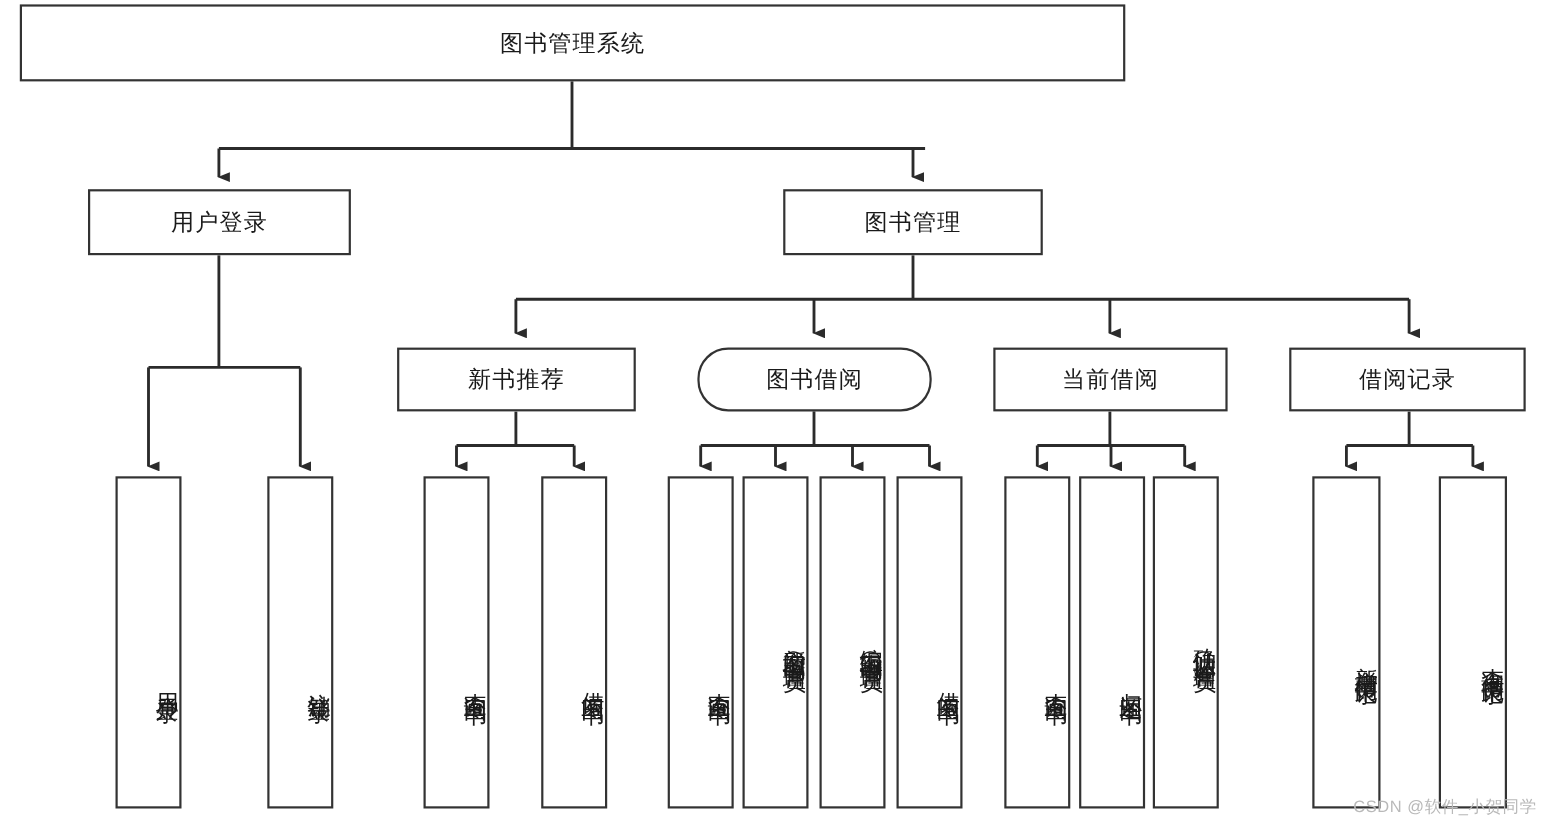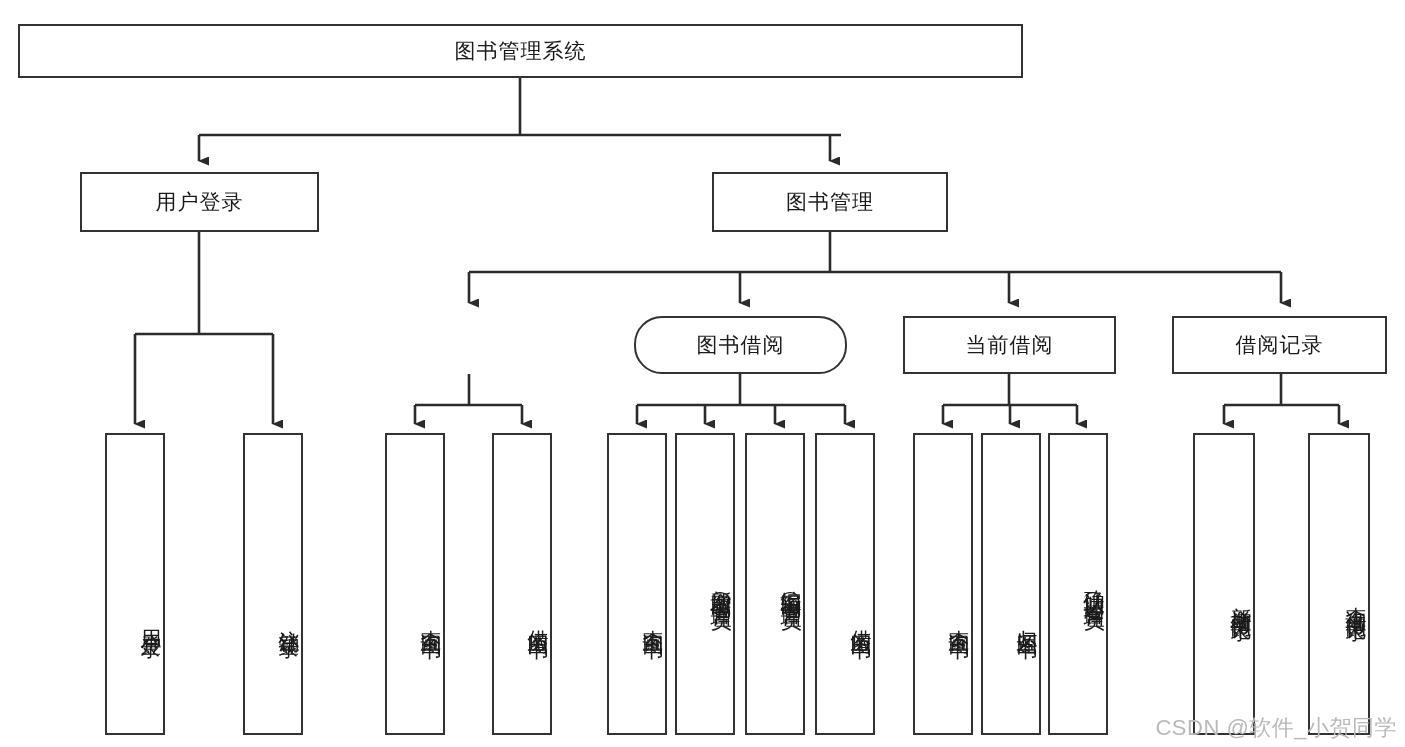--- a/index.html
+++ b/index.html
@@ -52,21 +52,21 @@
     writing-mode: vertical-rl;
     text-orientation: upright;
     display: block;
     line-height: 1.12;
   }
   .vert-tall { padding-top: 2px; }
   .watermark {
     position: absolute;
     right: 8px;
     bottom: 4px;
-    font-size: 22px;
+    font-size: 15px;
     color: #b9b9b9;
     white-space: nowrap;
     letter-spacing: 0.5px;
   }
 </style>
 </head>
 <body>
 
 <div id="canvas">
 
@@ -113,32 +113,35 @@
       <path d="M1010,405 L1010,424" marker-end="url(#arrow)"></path>
       <path d="M1077,405 L1077,424" marker-end="url(#arrow)"></path>
 
       <path d="M1281,374 L1281,405"></path>
       <path d="M1224,405 L1339,405"></path>
       <path d="M1224,405 L1224,424" marker-end="url(#arrow)"></path>
       <path d="M1339,405 L1339,424" marker-end="url(#arrow)"></path>
     </g>
   </svg>
 
-  <div class="node horiz" style="left:18px; top:24px; width:1005px; height:54px;">
+  <div class="node horiz" style="left:18px; top:4px; width:1005px; height:70px;">
     <span>图书管理系统</span>
   </div>
 
   <div class="node horiz" style="left:80px; top:172px; width:239px; height:60px;">
     <span>用户登录</span>
   </div>
 
   <div class="node horiz" style="left:712px; top:172px; width:236px; height:60px;text-align:right;">
     <span>图书管理</span>
   </div>
 
+  <div class="node horiz" style="left:361px; top:316px; width:217px; height:58px;">
+    <span>新书推荐</span>
+  </div>
 
   <div class="node horiz" style="left:634px; top:316px; width:213px; height:58px;border-radius:28px;">
     <span>图书借阅</span>
   </div>
 
   <div class="node horiz" style="left:1172px; top:316px; width:215px; height:58px;">
     <span>借阅记录</span>
   </div>
 
   <div class="node horiz" style="left:903px; top:316px; width:213px; height:58px;">

